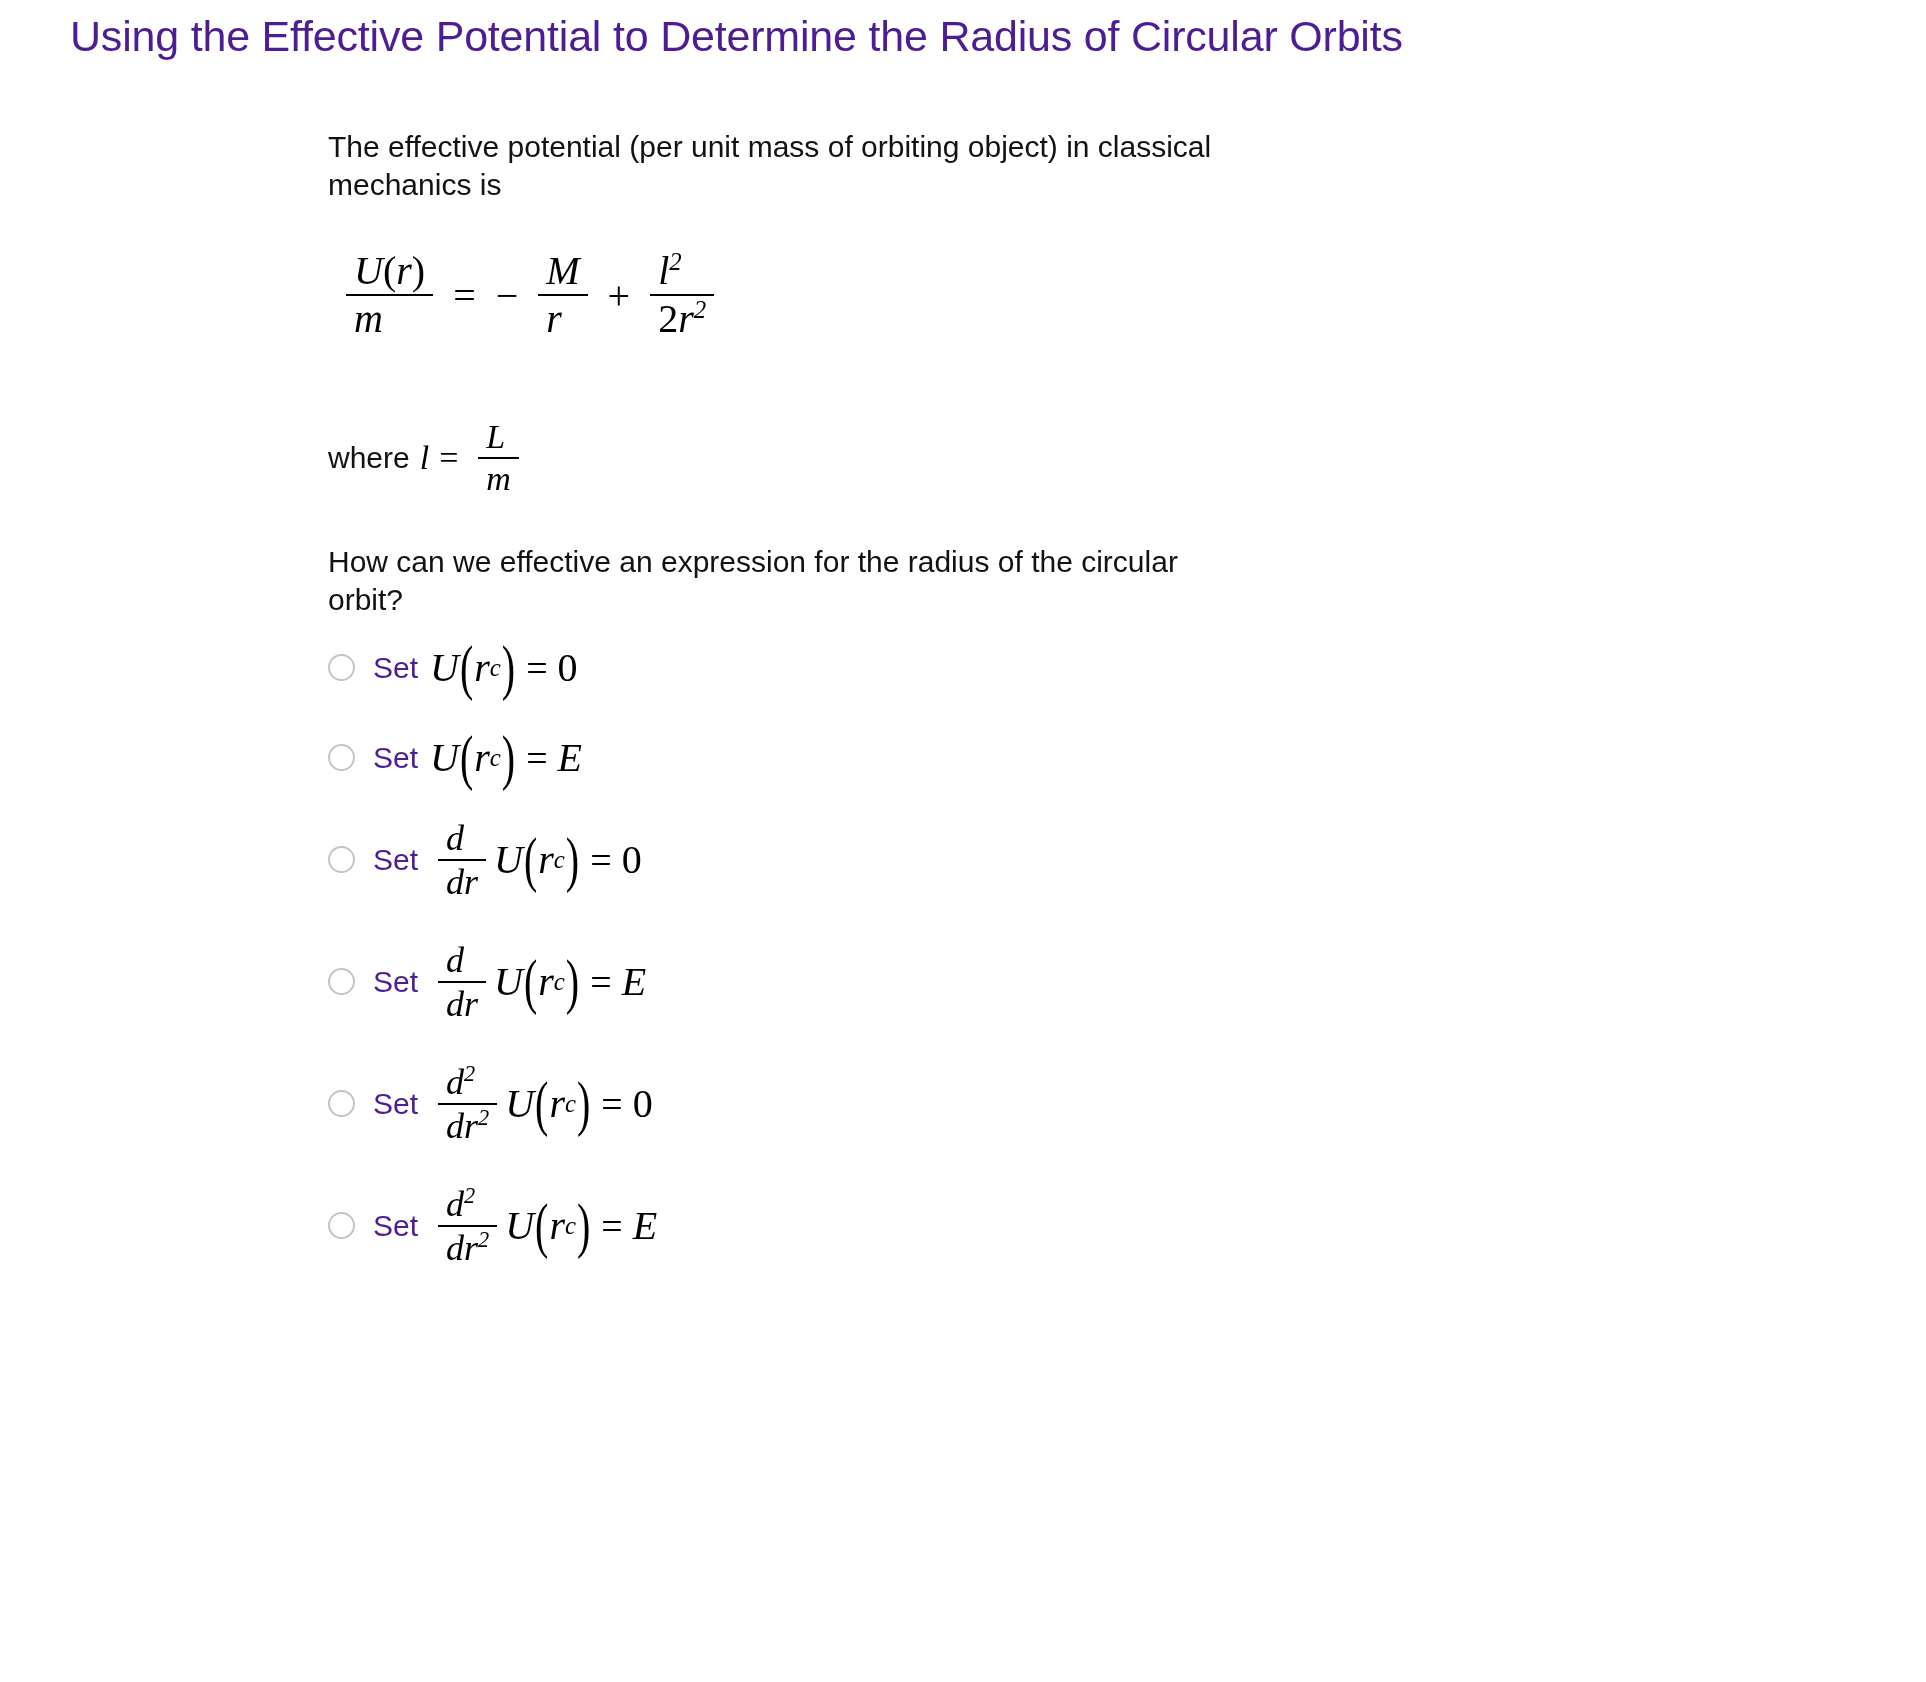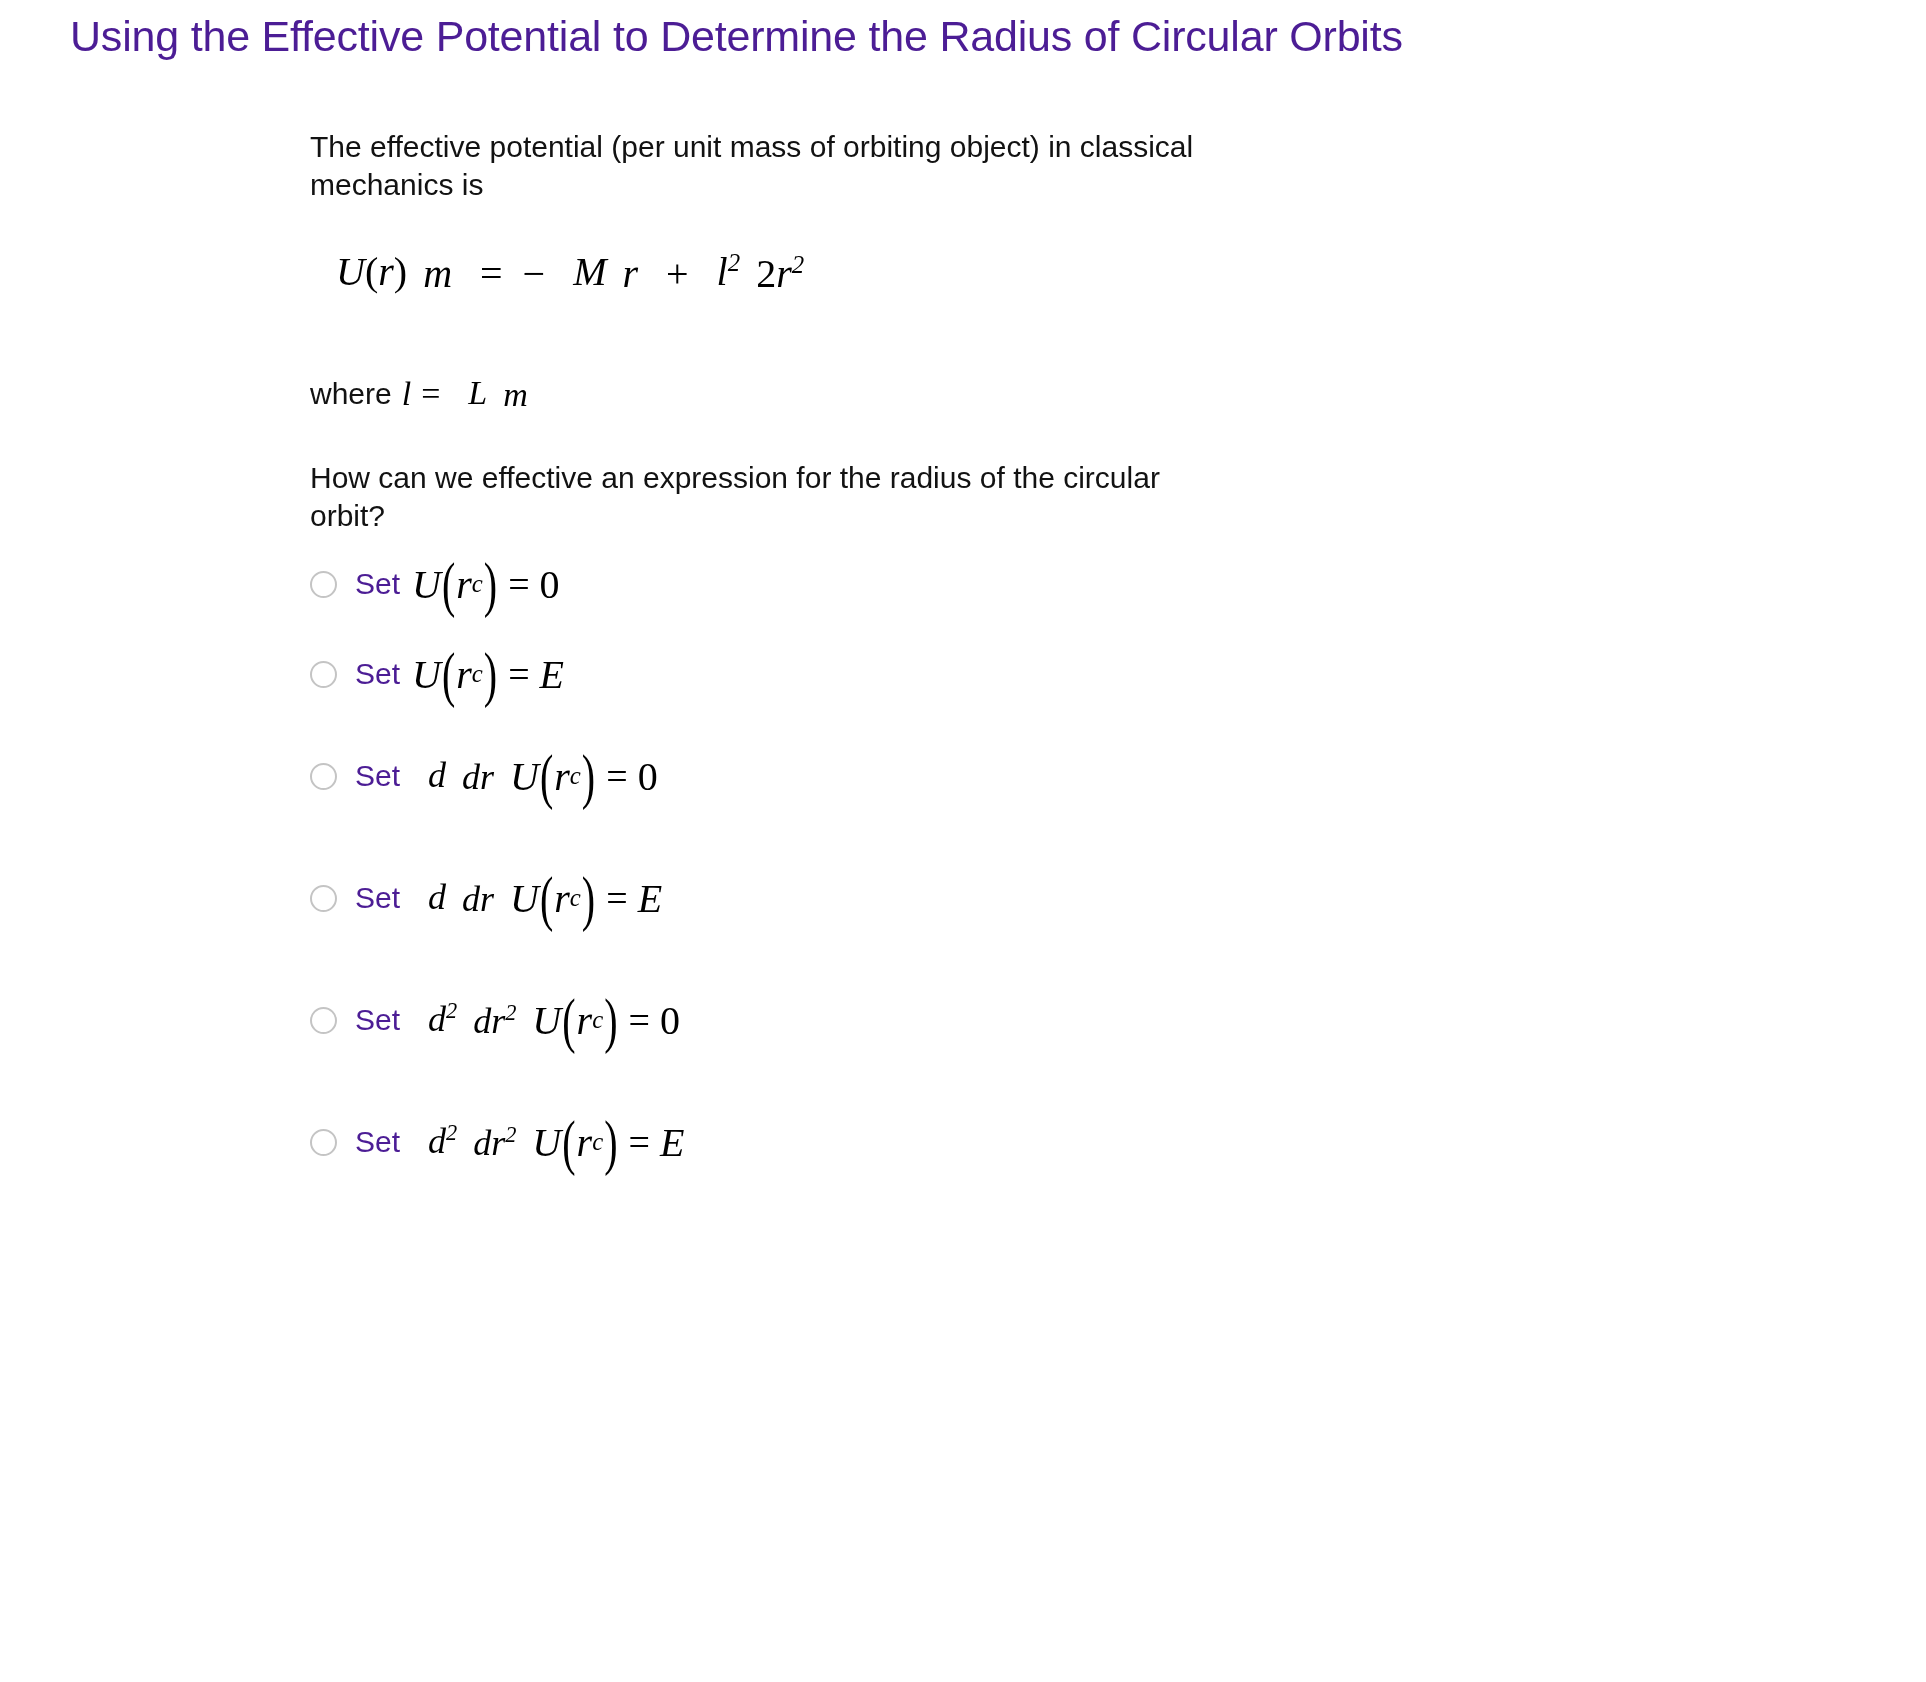--- a/index.html
+++ b/index.html
@@ -25,21 +25,21 @@
     font-size: 43px;
     line-height: 56px;
     letter-spacing: -0.2px;
     color: #4c1d95;
     white-space: nowrap;
   }
 
   
   .content {
     position: absolute;
-    left: 310px;
+    left: 328px;
     top: 128px;
     width: 1200px;
   }
 
   .para {
     font-family: "Liberation Sans", sans-serif;
     font-size: 30px;
     line-height: 38px;
     color: #121212;
     max-width: 900px;
@@ -53,21 +53,21 @@
     font-style: italic;
     color: #000;
     display: inline-flex;
     align-items: center;
     vertical-align: middle;
   }
   .mathupright { font-style: normal; }
 
   .frac {
     display: inline-flex;
-    flex-direction: row;
+    flex-direction: column;
     align-items: flex-start;
     vertical-align: middle;
     margin: 0 6px;
     line-height: 1.06;
   }
   .frac > .num {
     padding: 0 8px 2px 8px;
     white-space: nowrap;
   }
   .frac > .bar {

